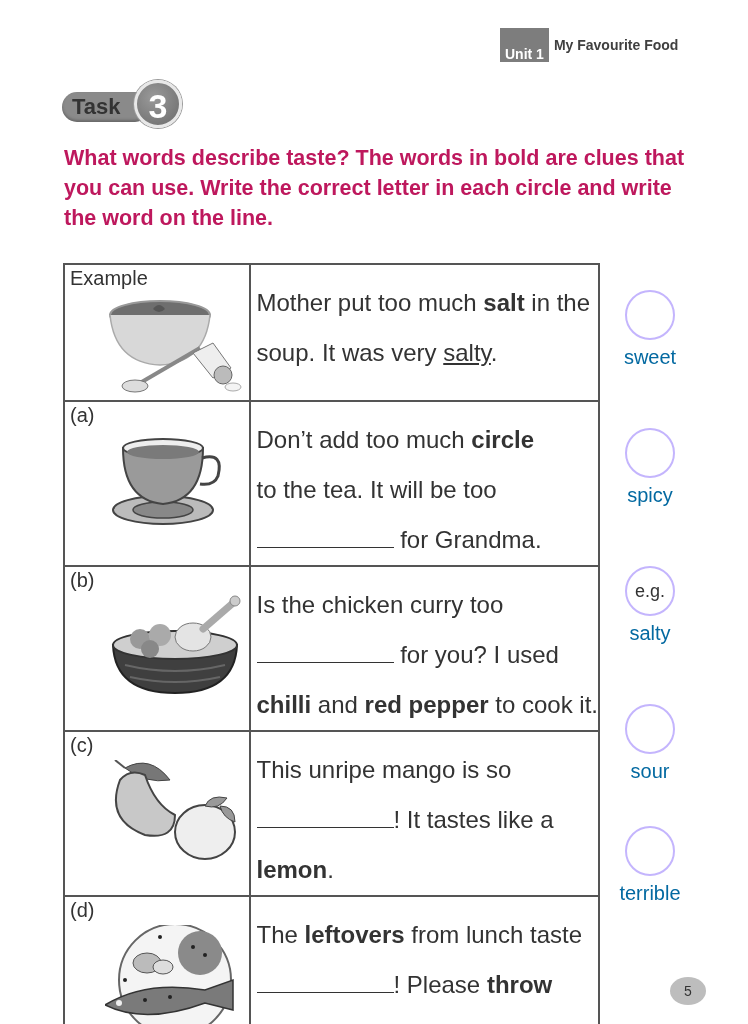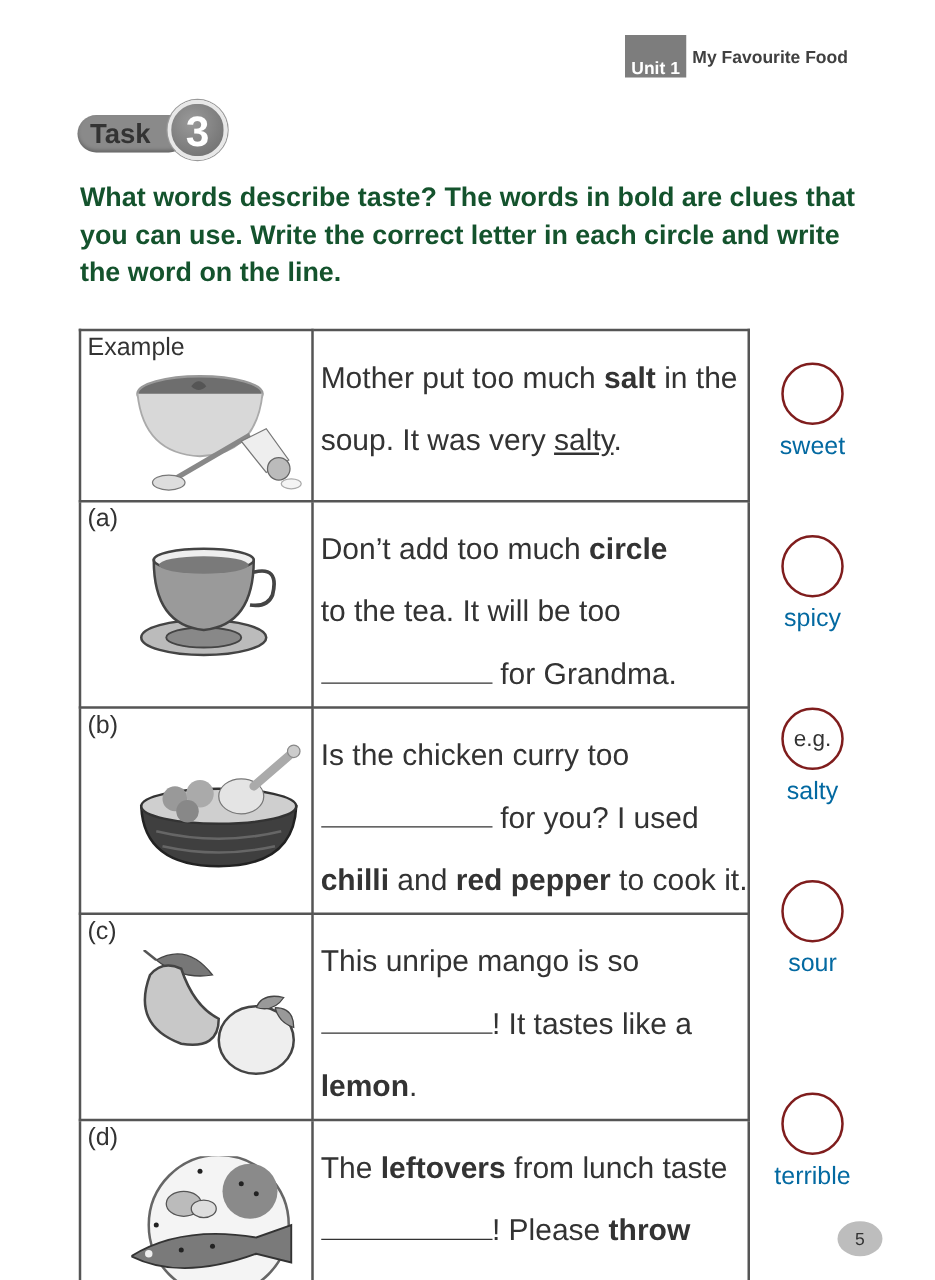--- a/index.html
+++ b/index.html
@@ -12,36 +12,36 @@
   .unit-title { font-weight:bold; font-size:14px; color:#404040; margin-left:5px; }
 
   .task-badge { position:absolute; top:80px; left:62px; width:125px; height:52px; }
   .task-pill { position:absolute; left:0; top:12px; width:88px; height:30px; background:#8a8a8a; border-radius:15px;
     box-shadow: inset 0 -2px 3px rgba(0,0,0,0.25); }
   .task-label { position:absolute; left:10px; top:0; line-height:30px; font-weight:bold; font-size:22px; color:#333; }
   .task-circle { position:absolute; left:72px; top:0; width:48px; height:48px; border-radius:50%;
     background: radial-gradient(circle at 40% 35%, #9a9a9a, #6a6a6a); border:3px solid #e8e8e8; box-shadow:0 0 0 1px #9a9a9a;
     color:#fff; font-weight:bold; font-size:34px; text-align:center; line-height:47px; box-sizing:border-box; }
 
-  .instructions { position:absolute; top:143px; left:64px; width:640px; font-weight:bold; font-size:21.5px; line-height:30px; color:#14532d; }
+  .instructions { position:absolute; top:143px; left:64px; width:640px; font-weight:bold; font-size:21.5px; line-height:30px; color:#be185d; }
 
   table.ws { position:absolute; top:263px; left:63px; width:537px; border-collapse:collapse; }
   table.ws td { border:2px solid #555; vertical-align:top; padding:0; }
   td.img-cell { width:212px; height:135px; position:relative;margin-left:44px; }
   td.txt-cell { width:347px; }
   .row-label { position:absolute; left:5px; top:2px; font-size:20px; color:#333; }
   .pic { position:absolute; left:40px; top:28px; width:140px; height:100px; }
   .sentence { padding:3px 0 0 6px; font-size:24px; line-height:50px; color:#333; white-space:nowrap;margin-top:10px; }
   .sentence b { font-weight:bold; }
   .blank { display:inline-block; width:137px; border-bottom:1.5px solid #333; height:1px; vertical-align:baseline; }
   .ul { text-decoration:underline; }
 
   .options { position:absolute; left:610px; top:290px; width:80px; }
   .opt { position:absolute; left:0; width:80px; text-align:center; }
-  .opt-circle { width:50px; height:50px; border:2px solid #7f1d1d; border-radius:50%; margin:0 auto; box-sizing:border-box;
+  .opt-circle { width:50px; height:50px; border:2px solid #c4b5fd; border-radius:50%; margin:0 auto; box-sizing:border-box;
     font-size:18px; line-height:46px; color:#333; }
   .opt-word { font-size:20px; color:#0369a1; margin-top:6px; }
 
   .page-num { position:absolute; left:670px; top:977px; width:36px; height:28px; border-radius:50%; background:#bdbdbd;
     text-align:center; line-height:28px; font-size:14px; color:#333; }
 </style>
 </head>
 <body>
 
 <div class="unit-header">
@@ -194,19 +194,19 @@
       <div class="opt-word">spicy</div>
     </div>
     <div class="opt" style="top: 276px;">
       <div class="opt-circle">e.g.</div>
       <div class="opt-word">salty</div>
     </div>
     <div class="opt" style="top: 414px;">
       <div class="opt-circle"></div>
       <div class="opt-word">sour</div>
     </div>
-    <div class="opt" style="top: 584px; text-align: center;">
+    <div class="opt" style="top: 536px; text-align: center;">
       <div class="opt-circle"></div>
       <div class="opt-word">terrible</div>
     </div>
   </div>
 
 <div class="page-num">5</div>
 
 </body></html>

